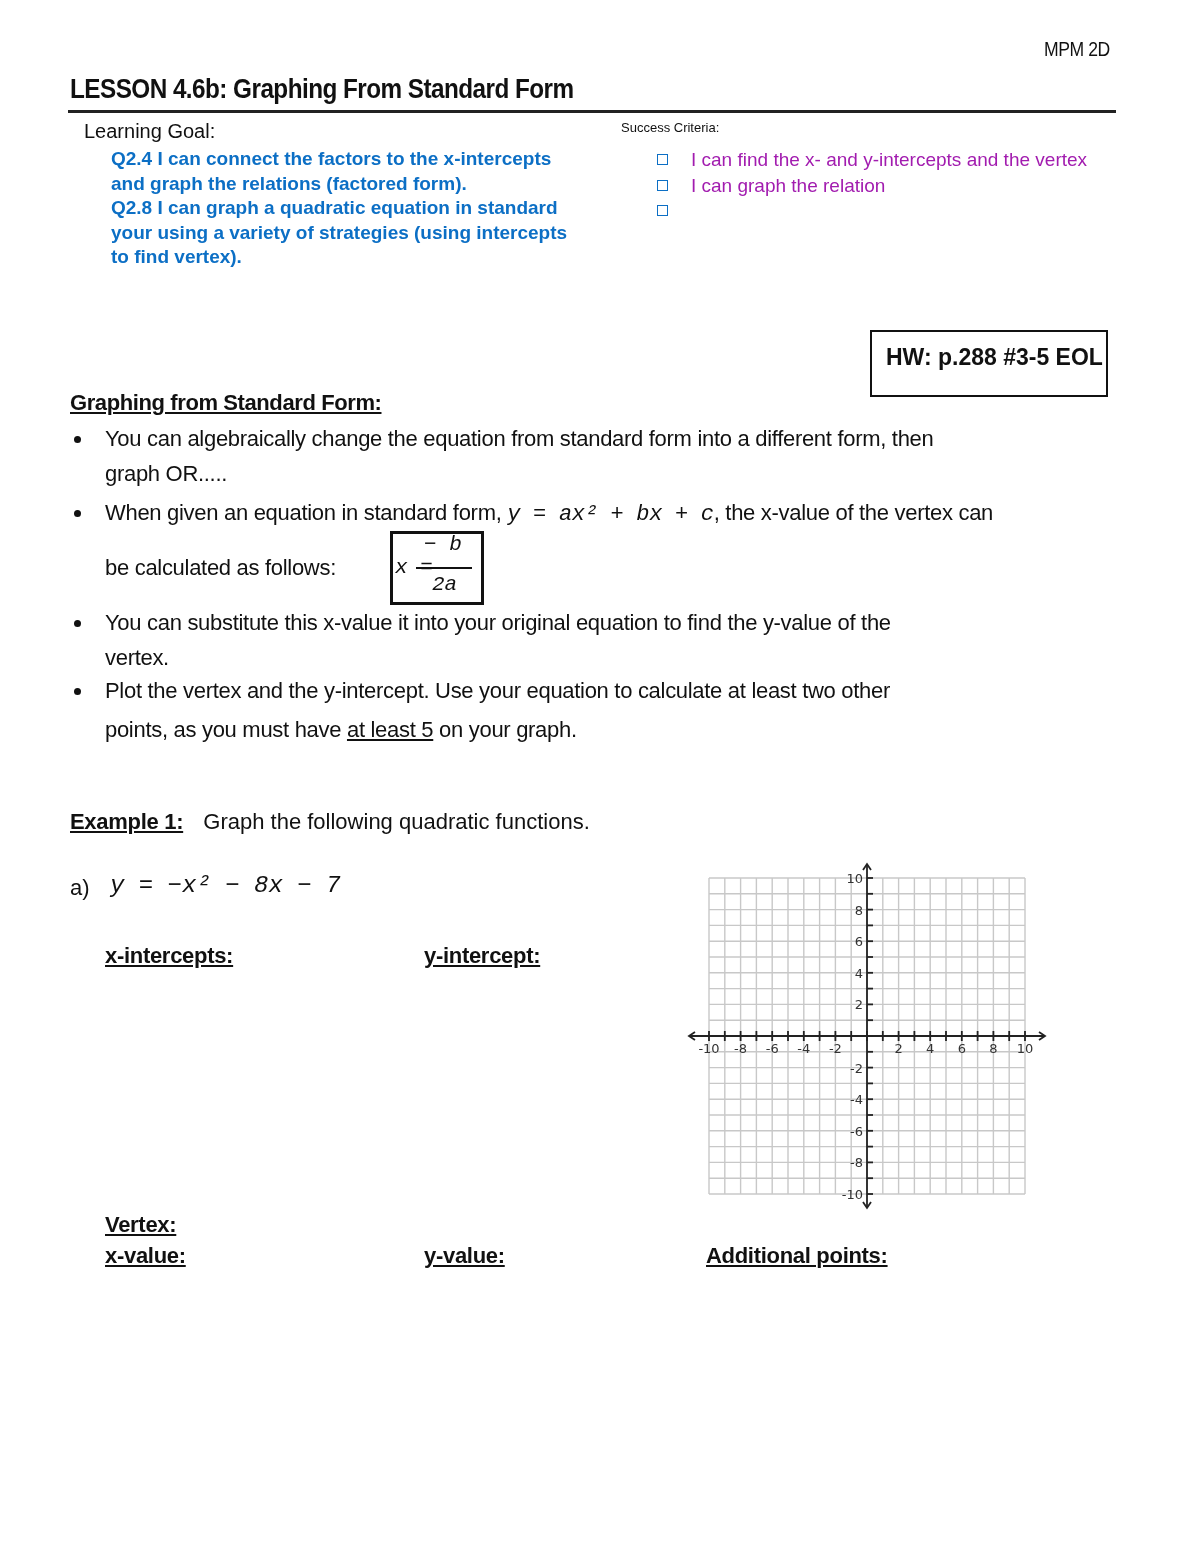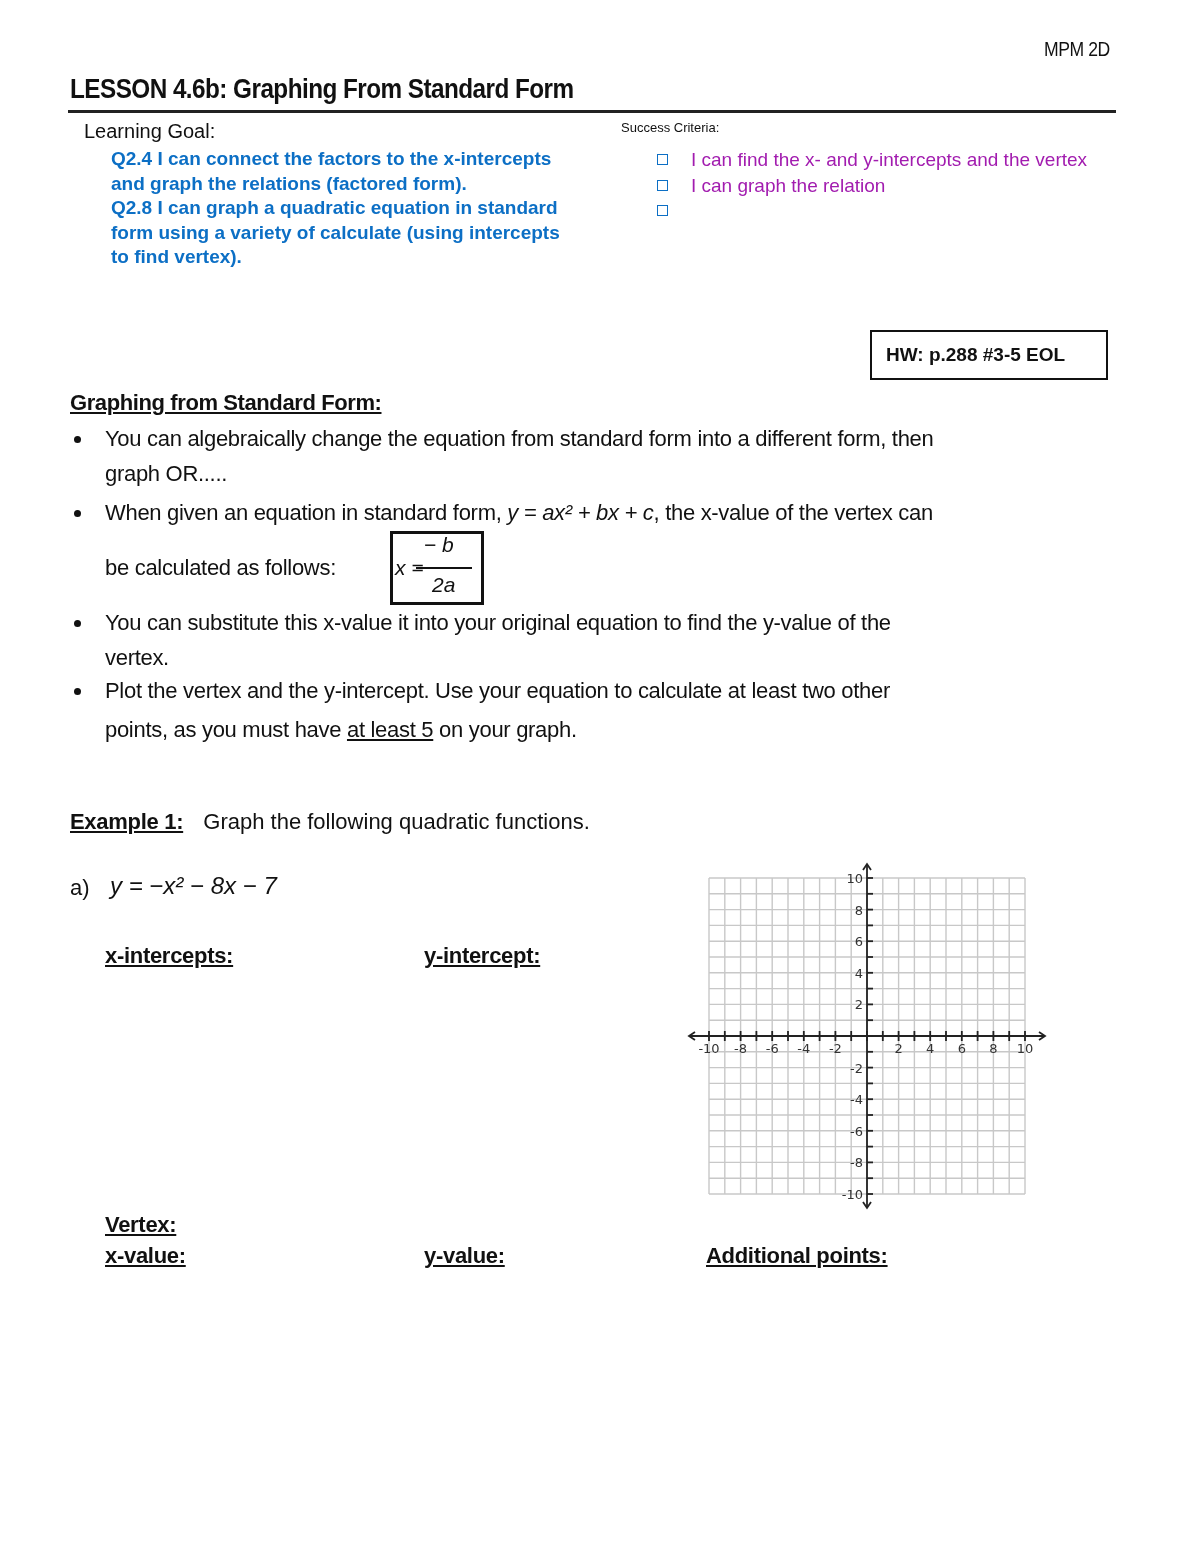--- a/index.html
+++ b/index.html
@@ -8,41 +8,41 @@
   .cal{font-family:"Liberation Sans Narrow","Liberation Sans",sans-serif;}
   .course{right:90px;top:38px;font-size:20px;letter-spacing:-0.5px;transform:scaleX(0.88);transform-origin:right;}
   .title{left:70px;top:74px;font-size:27px;font-weight:bold;letter-spacing:-0.6px;transform:scaleX(0.9);transform-origin:left;}
   .title-rule{left:68px;top:110px;width:1048px;height:3px;background:#222;}
   .lg-head{left:84px;top:120px;font-size:20px;}
   .lg-body{left:111px;top:147px;width:460px;font-size:19px;line-height:24.5px;color:#0c6fc5;font-weight:bold;}
   .sc-head{left:621px;top:120px;font-size:13px;}
   .sc-list{left:655px;top:147px;width:460px;margin:0;padding:0;list-style:none;font-size:19px;line-height:25.5px;color:#a21caf;font-weight:normal;}
   .sc-list li{position:relative;padding-left:36px;}
   .sc-list .box{position:absolute;left:2px;top:7px;width:11px;height:11px;border:1.5px solid #0c6fc5;box-sizing:border-box;}
-  .hw{left:870px;top:330px;width:238px;height:50px;border:2.5px solid #111;box-sizing:border-box;font-size:19px;font-weight:bold;padding:12px 0 0 14px;}
+  .hw{left:870px;top:330px;width:238px;height:67px;border:2.5px solid #111;box-sizing:border-box;font-size:23px;font-weight:bold;padding:12px 0 0 14px;}
   .sec-title{left:70px;top:390px;font-size:22px;font-weight:bold;text-decoration:underline;letter-spacing:-0.4px;}
   .body-text{font-size:22px;letter-spacing:-0.3px;}
   .bullet-dot{width:7px;height:7px;border-radius:50%;background:#111;}
-  .math{font-family:Liberation Sans, sans-serif;font-style:italic;text-align:right;}
+  .math{font-family:Liberation Mono, monospace;font-style:italic;text-align:right;}
   .formula-box{left:390px;top:531px;width:94px;height:74px;border:3px solid #111;box-sizing:border-box;}
   .frac-line{left:416px;top:567px;width:56px;height:1.5px;background:#111;}
   .u{text-decoration:underline;}
   .label-u{font-size:22px;font-weight:bold;text-decoration:underline;letter-spacing:-0.3px;}
 </style>
 </head>
 <body>
 
 <div class="abs course cal">MPM 2D</div>
 <div class="abs title cal">LESSON 4.6b:  Graphing From Standard Form</div>
 <div class="abs title-rule"></div>
 
 <div class="abs lg-head">Learning Goal:</div>
 <div class="abs lg-body">
   <div>Q2.4 I can connect the factors to the x-intercepts and graph the relations (factored form).</div>
-  <div>Q2.8 I can graph a quadratic equation in standard form using a variety of calculate (using intercepts to find vertex).</div>
+  <div>Q2.8 I can graph a quadratic equation in standard your using a variety of strategies (using intercepts to find vertex).</div>
 </div>
 
 <div class="abs sc-head">Success Criteria:</div>
 <ul class="abs sc-list">
   <li><span class="box"></span><span>I can find the x- and y-intercepts and the vertex</span></li>
   <li><span class="box"></span><span>I can graph the relation</span></li>
   <li><span class="box"></span></li>
 </ul>
 
 <div class="abs hw"><span>HW:  p.288 #3-5 EOL</span></div>

